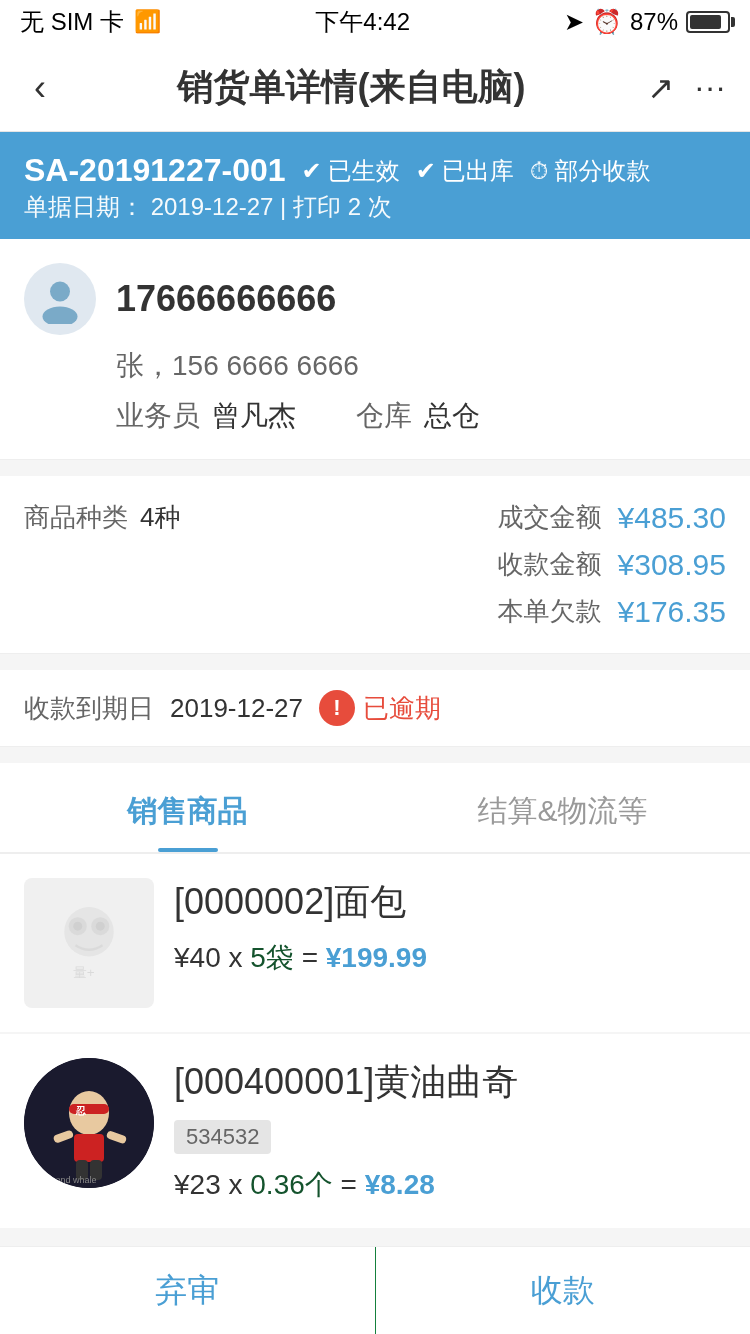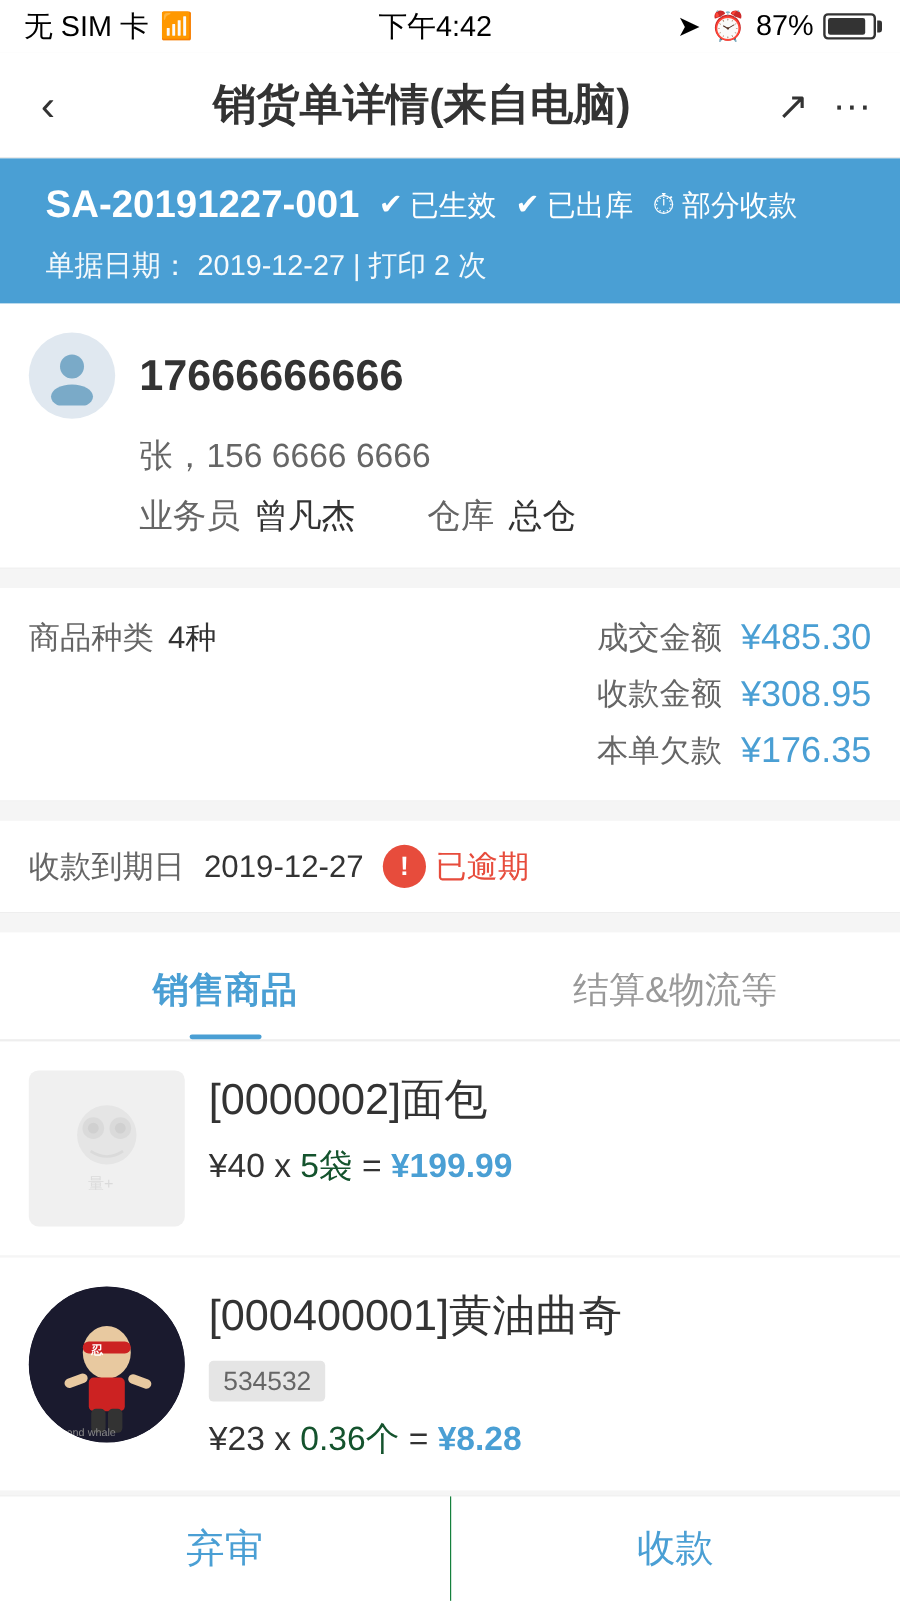--- a/index.html
+++ b/index.html
@@ -72,21 +72,21 @@
       font-size: 36px;
       font-weight: 600;
       color: #333;
     }
     .nav-actions { display: flex; gap: 20px; align-items: center; }
     .nav-icon { font-size: 32px; color: #333; cursor: pointer; }
 
     
     .header-blue {
       background: #4a9fd4;
-      padding: 20px 38px 16px;
+      padding: 20px 24px 16px;
     }
     .header-order-row {
       display: flex;
       align-items: center;
       gap: 16px;
       flex-wrap: wrap;
     }
     .order-id {
       font-size: 32px;
       font-weight: 700;
@@ -94,21 +94,21 @@
     }
     .status-badge {
       display: flex;
       align-items: center;
       gap: 6px;
       color: #fff;
       font-size: 24px;
     }
     .status-badge.partial { color: #fff; font-size: 24px; }
     .header-meta {
-      margin-top: 16px;
+      margin-top: 2px;
       color: #fff;
       font-size: 24px;
       opacity: 0.95;
     }
 
     
     .customer-section {
       background: #fff;
       padding: 24px;
       display: flex;

